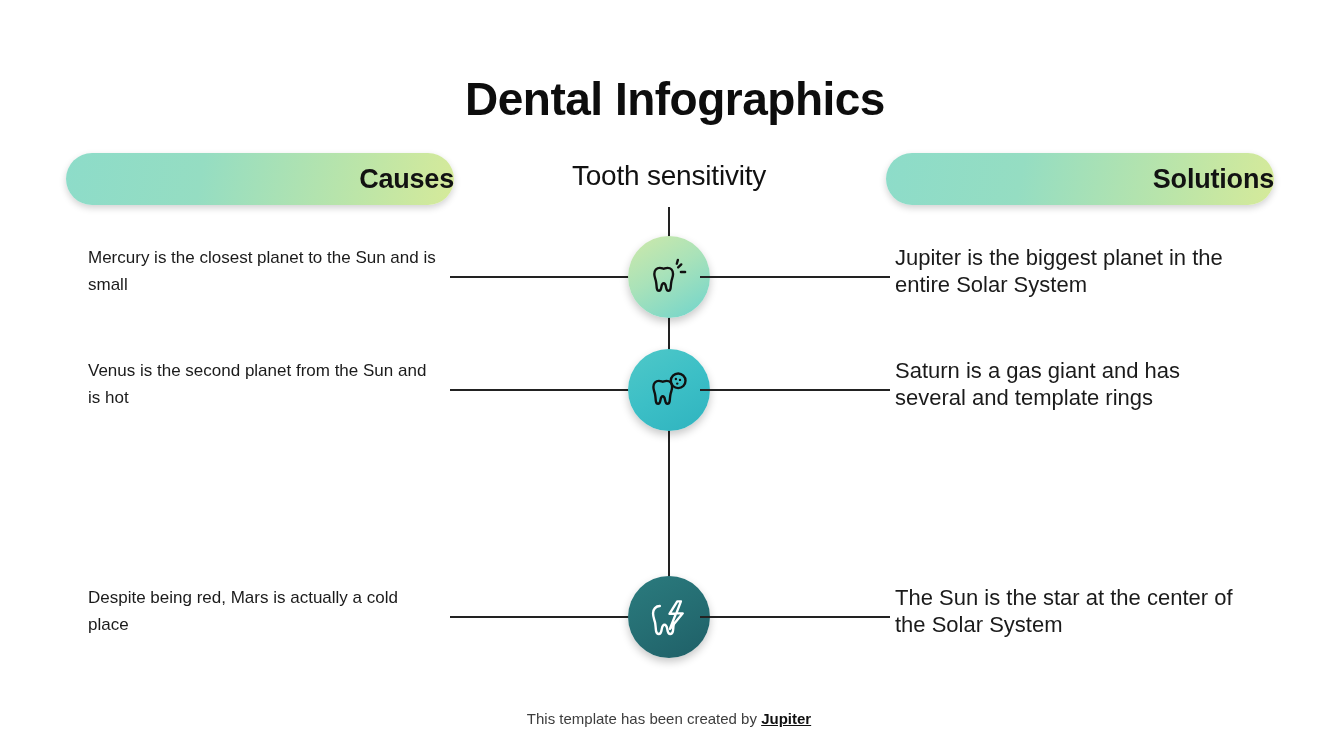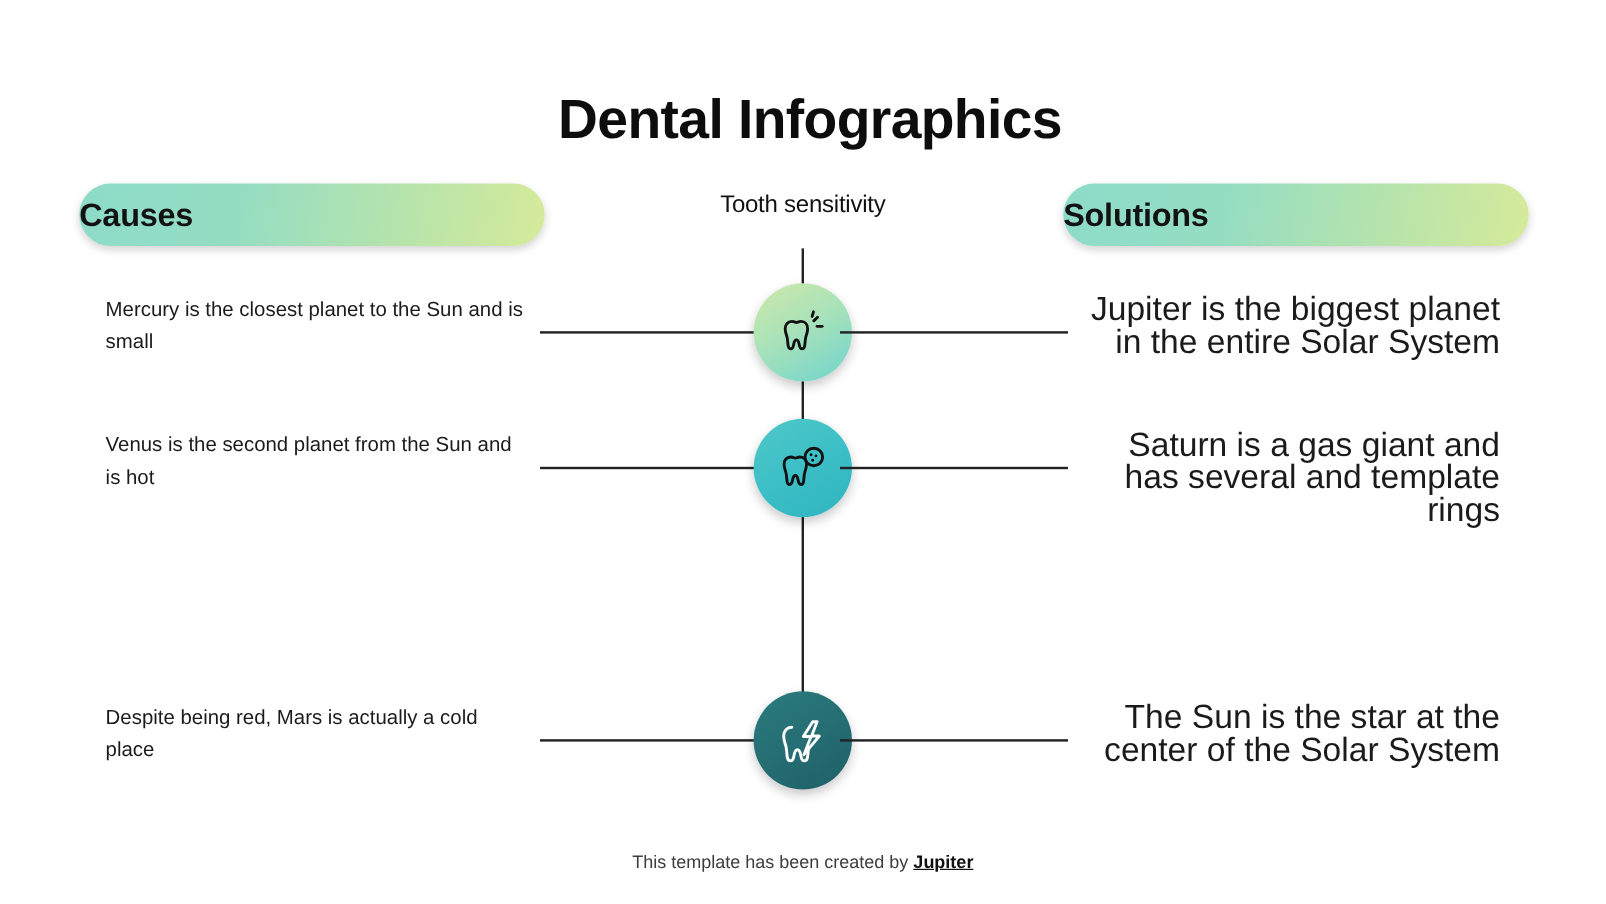--- a/index.html
+++ b/index.html
@@ -36,37 +36,37 @@
   
   .pill {
     position: absolute;
     top: 153px;
     height: 52px;
     border-radius: 26px;
     background: linear-gradient(100deg, #8ddcc9 0%, #95ddc2 35%, #bce5a8 75%, #d6ea9a 100%);
     box-shadow: 0 3px 7px rgba(0,0,0,0.18);
     display: flex;
     align-items: center;
-    justify-content: flex-start;
+    justify-content: flex-end;
     font-size: 27px;
     font-weight: bold;
     color: #121212;
     letter-spacing: -0.2px;
   }
   .pill-causes { left: 66px; width: 388px; }
   .pill-solutions { left: 886px; width: 388px; }
 
   
   .center-heading {
     position: absolute;
     top: 160px;
     left: 469px;
     width: 400px;
     text-align: center;
-    font-size: 20px;
+    font-size: 28px;
     font-weight: normal;
     color: #111111;
     letter-spacing: -0.2px;
   }
 
   
   .spine {
     position: absolute;
     left: 668px;
     top: 207px;
@@ -95,22 +95,22 @@
     text-align: left;
     font-size: 17px;
     line-height: 27px;
     color: #1b1b1b;
   }
   .text-right {
     position: absolute;
     left: 895px;
     top: 8px;
     width: 355px;
-    text-align: right;
-    font-size: 28px;
+    text-align: left;
+    font-size: 22px;
     line-height: 27px;
     color: #1b1b1b;
   }
 
   .connector {
     position: absolute;
     top: 40px;
     height: 2px;
     background: #222222;
   }

